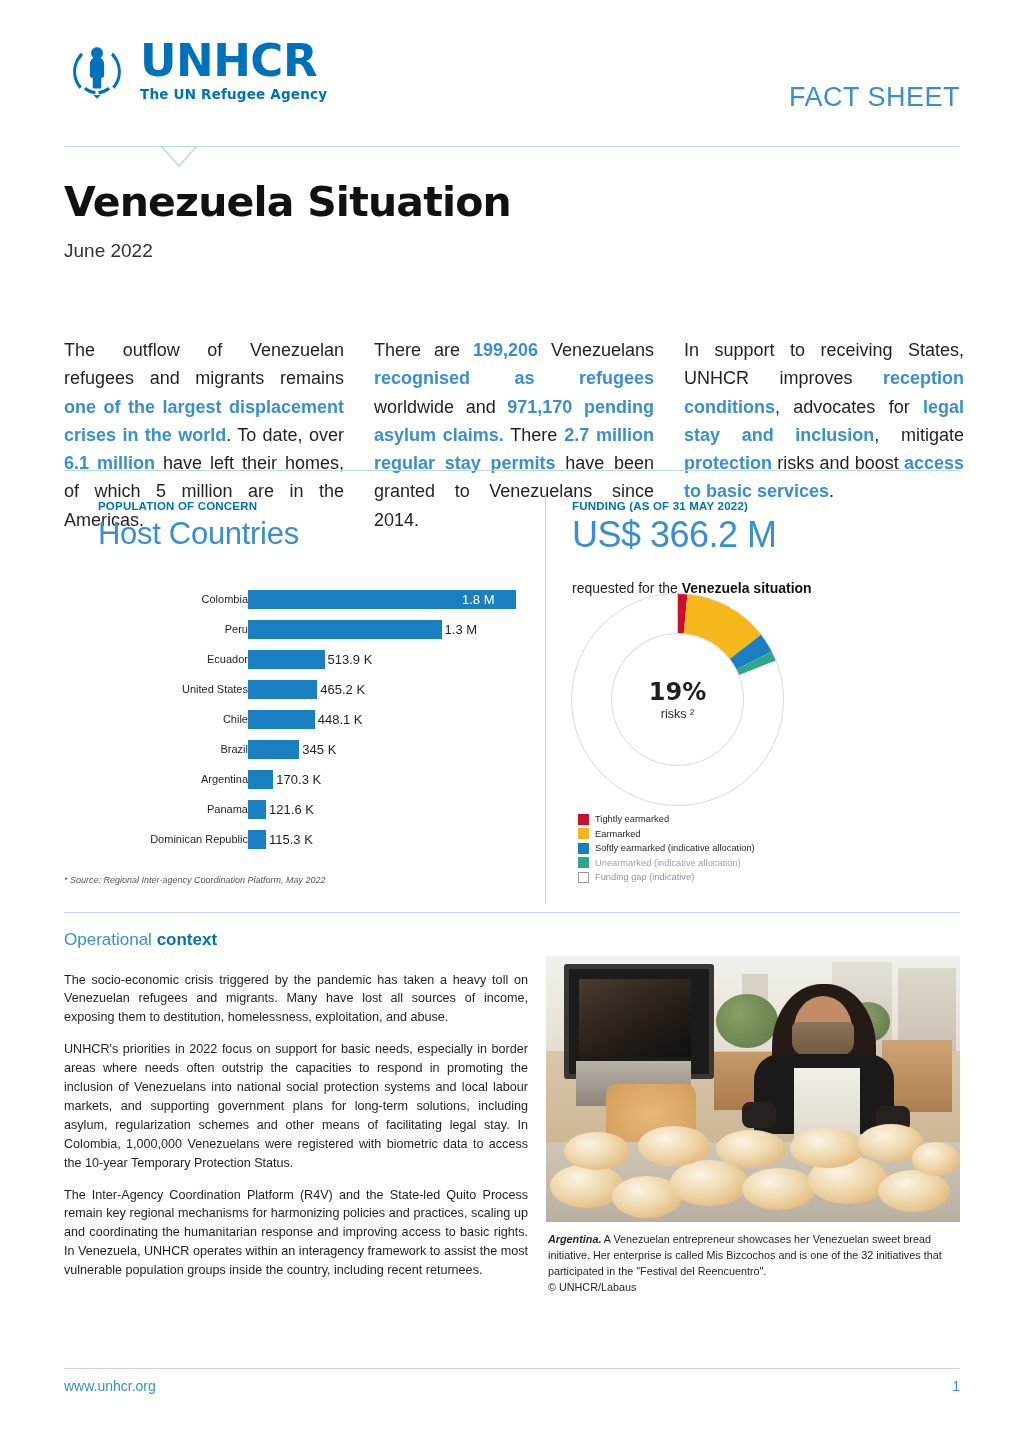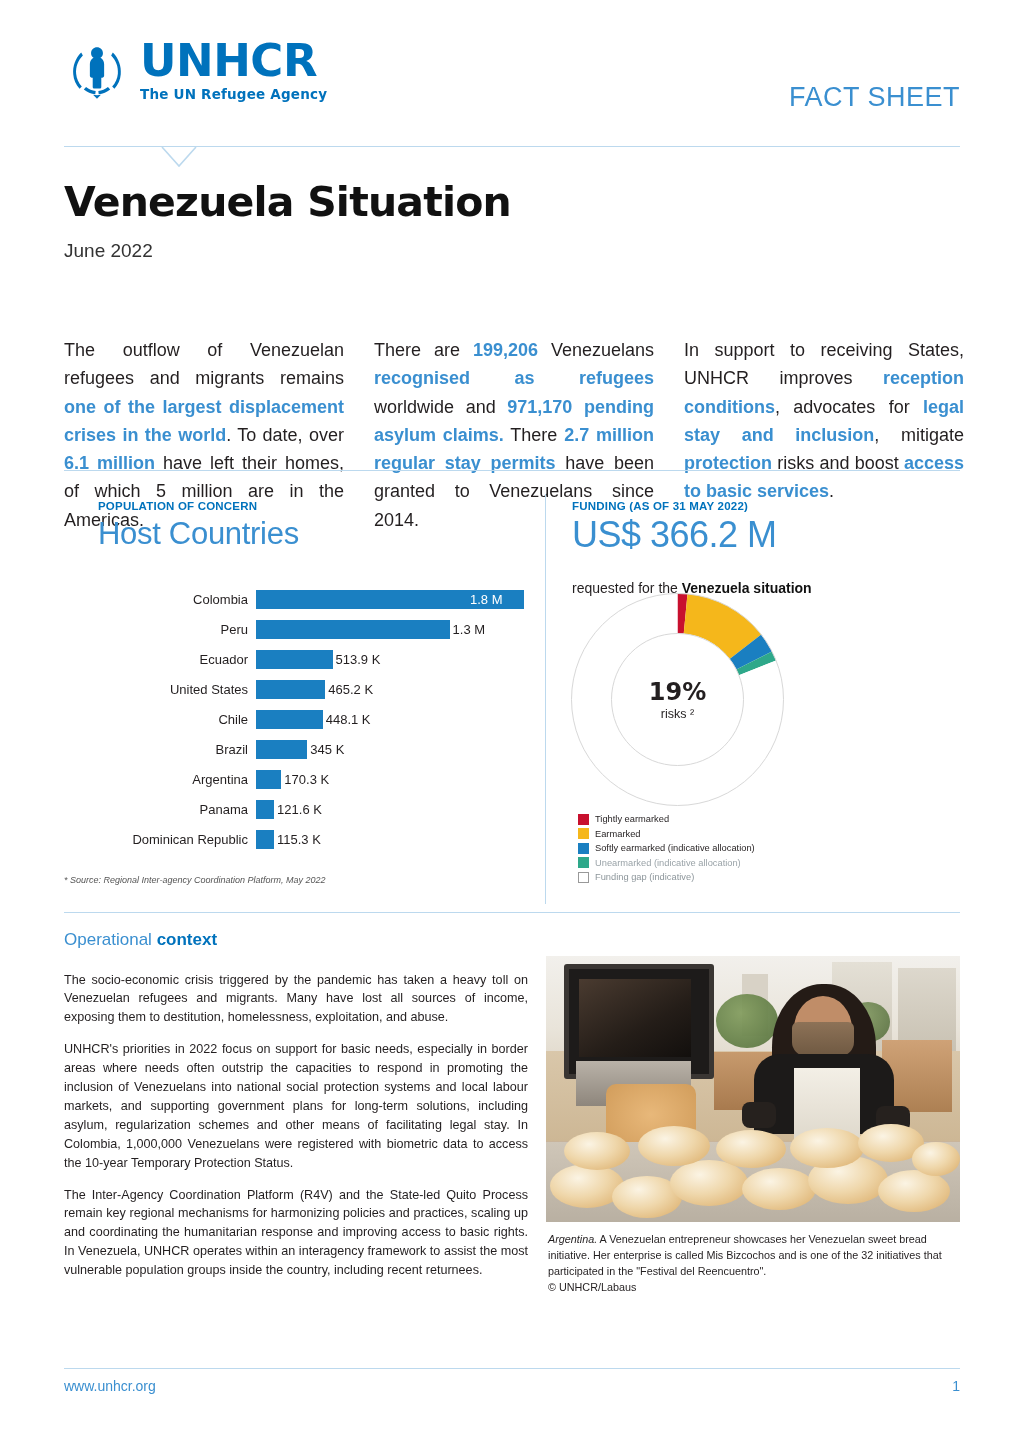--- a/index.html
+++ b/index.html
@@ -43,21 +43,21 @@
   .sec-label { font-size:11.5px; font-weight:bold; color:#0072bc; letter-spacing:0.2px; }
   .sec-title { font-size:31px; color:#3a8fd0; margin-top:4px; letter-spacing:-0.3px; }
 
   .pop-sec { position:absolute; left:62px; top:500px; width:460px;margin-left:36px; }
   .fund-sec { position:absolute; left:572px; top:500px; width:392px; }
   .vrule { position:absolute; left:545px; top:494px; width:1px; height:410px; background:#bcd9ee; }
 
   
   .bars { position:absolute; left:64px; top:584px; width:460px; }
   .bar-row { display:flex; align-items:center; height:30px; }
-  .bar-label { width:184px; text-align:right; padding-right:8px; font-size:13px; color:#231f20; white-space:nowrap; }
+  .bar-label { width:184px; text-align:right; font-size:11px; color:#231f20; white-space:nowrap; }
   .bar-track { position:relative; flex:1; height:30px; display:flex; align-items:center; }
   .bar-fill { height:19px; background:#1a7fc1; }
   .bar-val { font-size:13px; color:#231f20; margin-left:3px; white-space:nowrap; }
   .bar-val.inside { position:absolute; color:#ffffff; font-size:13px; margin-left:0; }
   .src-note { position:absolute; left:64px; top:875px; font-size:9px; font-style:italic; color:#555; }
 
   
   .fund-amount { font-size:36px; color:#3a8fd0; letter-spacing:-0.5px; margin-top:2px; }
   .fund-req { font-size:14px; color:#231f20; margin-top:24px; }
   .fund-req b { color:#111; }
@@ -126,21 +126,21 @@
   .ph-bag { position:absolute; left:60px; top:128px; width:90px; height:68px;
             background:radial-gradient(ellipse at 50% 45%,#e8b87a,#cf9a58); border-radius:10px; }
   .ph-table { position:absolute; left:0; top:186px; width:414px; height:80px;
               background:linear-gradient(180deg,#cfc6b8,#b9b0a2); }
   .ph-breads { position:absolute; left:0; top:168px; width:414px; height:98px; }
   .bread { position:absolute; border-radius:50%;
            background:radial-gradient(ellipse at 38% 32%,#fbf4e4 0%,#efd7ab 45%,#d9a963 100%); }
 
   .caption { position:absolute; left:548px; top:1232px; width:412px; font-size:10.8px;
              line-height:1.48; color:#231f20; }
-  .caption i { font-weight:normal; font-style:italic; }
+  .caption i { font-weight:bold; font-style:italic; }
 
   
   .rule-c { position:absolute; left:64px; top:1368px; width:896px; height:1px; background:#bcd9ee; }
   .foot-left { position:absolute; left:64px; top:1378px; font-size:14px; color:#3a8fd0; }
   .foot-right { position:absolute; right:64px; top:1378px; font-size:14px; color:#3a8fd0; }
 </style>
 </head>
 <body>
 
 <div class="page">

